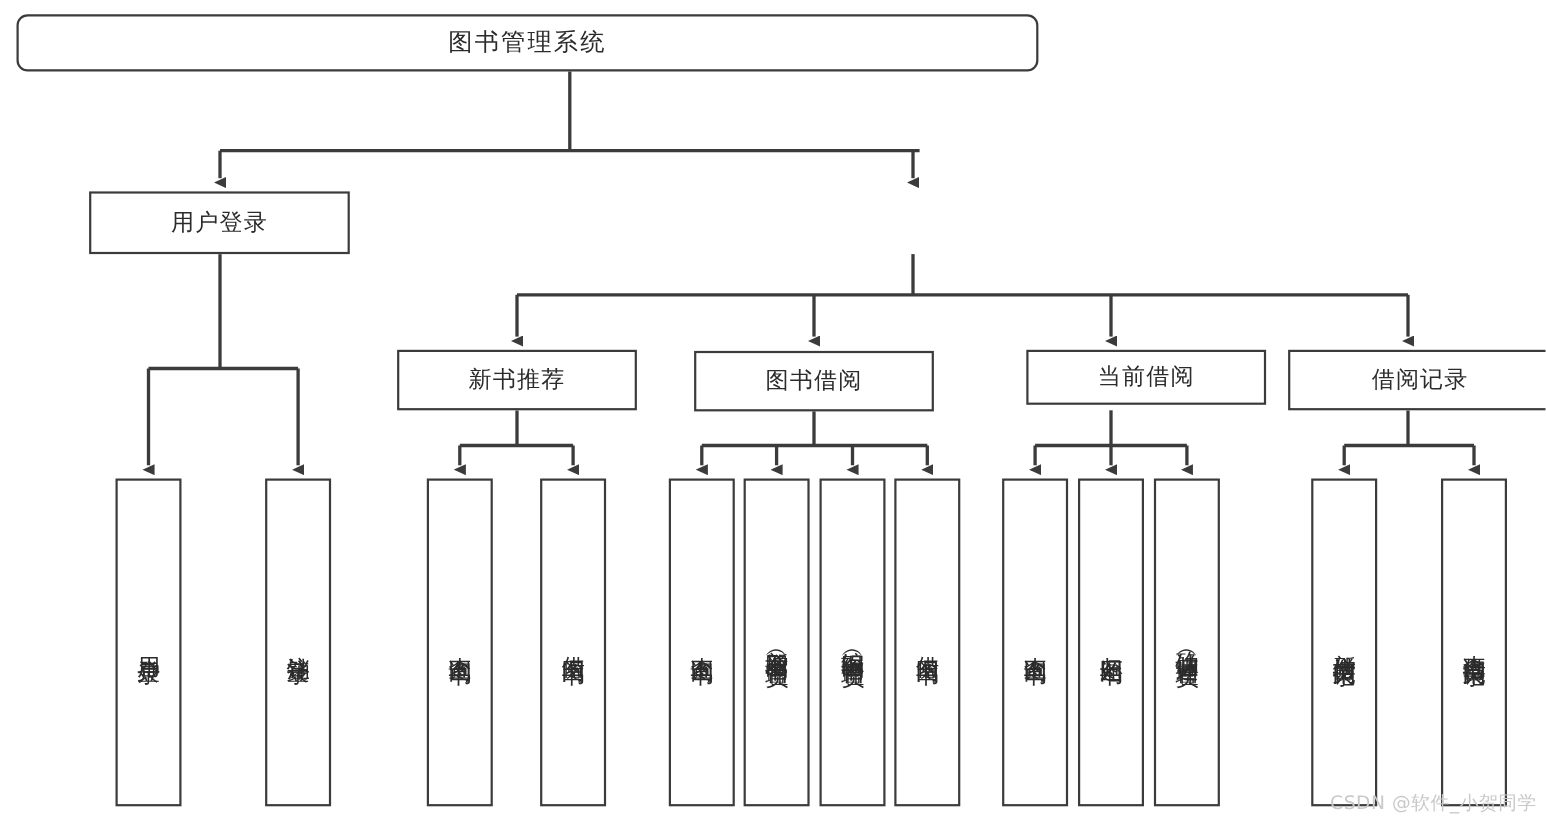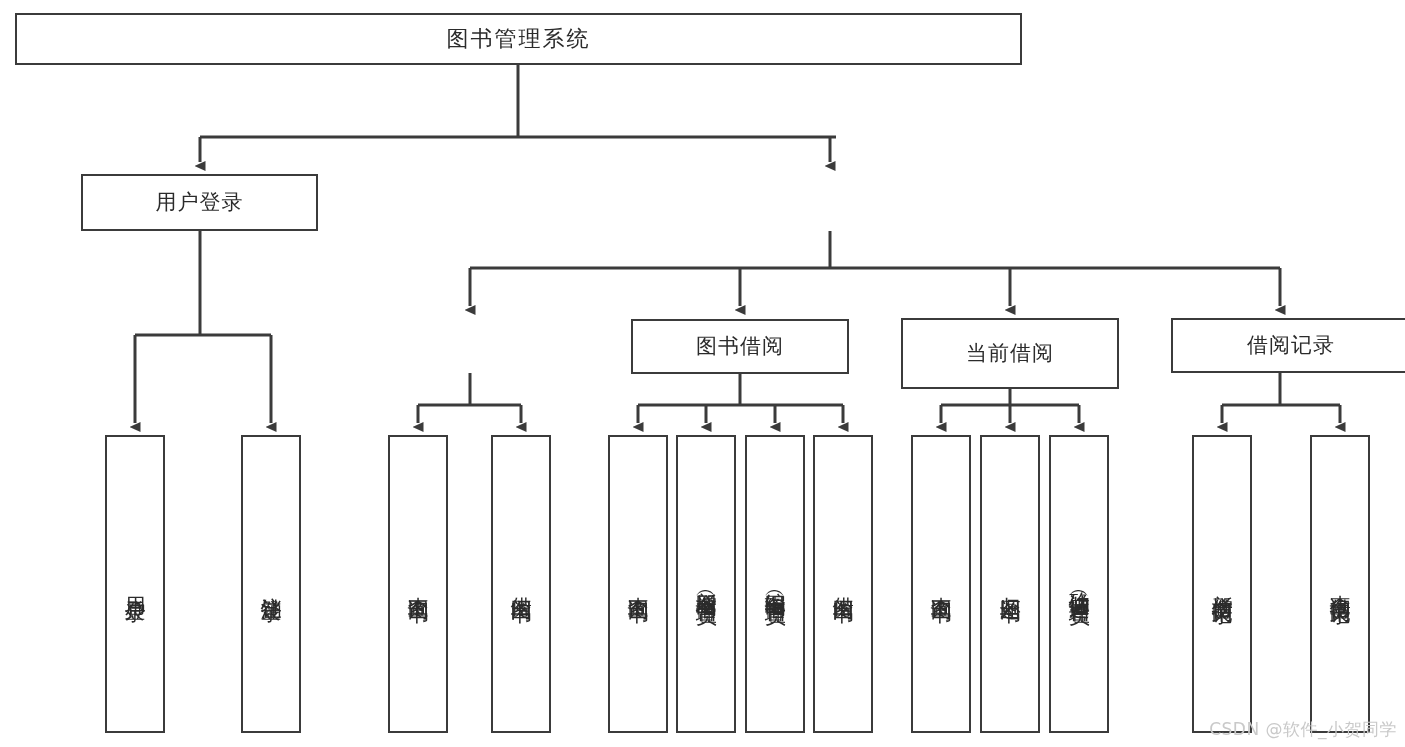--- a/index.html
+++ b/index.html
@@ -120,32 +120,35 @@
       <path d="M1010,405 L1010,423" marker-end="url(#arrow)"></path>
       <path d="M1079,405 L1079,423" marker-end="url(#arrow)"></path>
 
       <path d="M1280,373 L1280,405"></path>
       <path d="M1222,405 L1340,405"></path>
       <path d="M1222,405 L1222,423" marker-end="url(#arrow)"></path>
       <path d="M1340,405 L1340,423" marker-end="url(#arrow)"></path>
     </g>
   </svg>
 
-  <div class="node node-h" id="title-node" style="left:15px; top:13px; width:1007px; height:52px;">
+  <div class="node node-h" id="title-node" style="left:15px; top:13px; width:929px; height:52px;border-radius:10px;">
     <span class="node-label">图书管理系统</span>
   </div>
 
   <div class="node node-h" style="left:81px; top:174px; width:237px; height:57px;">
     <span class="node-label">用户登录</span>
   </div>
 
+  <div class="node node-h" style="left:361px; top:318px; width:218px; height:55px;">
+    <span class="node-label">新书推荐</span>
+  </div>
   <div class="node node-h" style="left:631px; top:319px; width:218px; height:55px;">
     <span class="node-label">图书借阅</span>
   </div>
-  <div class="node node-h" style="left:901px; top:318px; width:218px; height:71px;">
+  <div class="node node-h" style="left:933px; top:318px; width:218px; height:50px;">
     <span class="node-label">当前借阅</span>
   </div>
   <div class="node node-h" style="left:1171px; top:318px; width:240px; height:55px;">
     <span class="node-label">借阅记录</span>
   </div>
 
   <div class="node node-v" style="left:105px; top:435px; width:60px; height:298px;">
     <span class="node-label">用户登录</span>
   </div>
   <div class="node node-v" style="left:241px; top:435px; width:60px; height:298px;">

